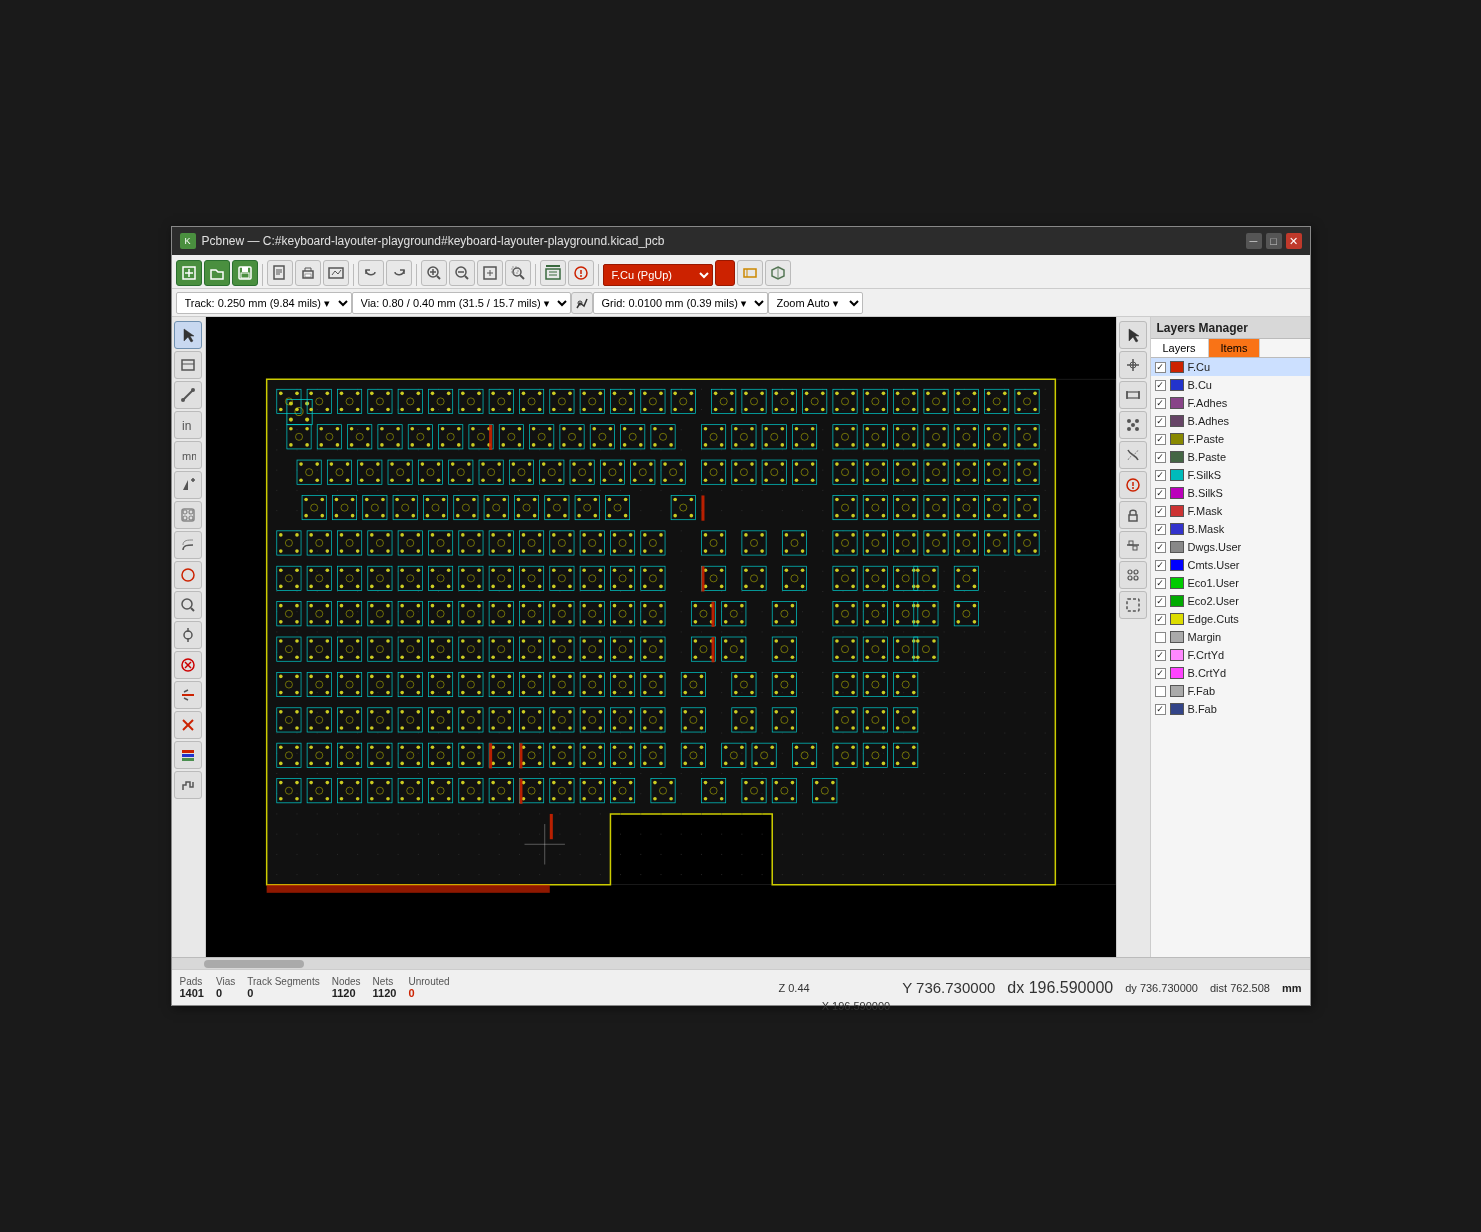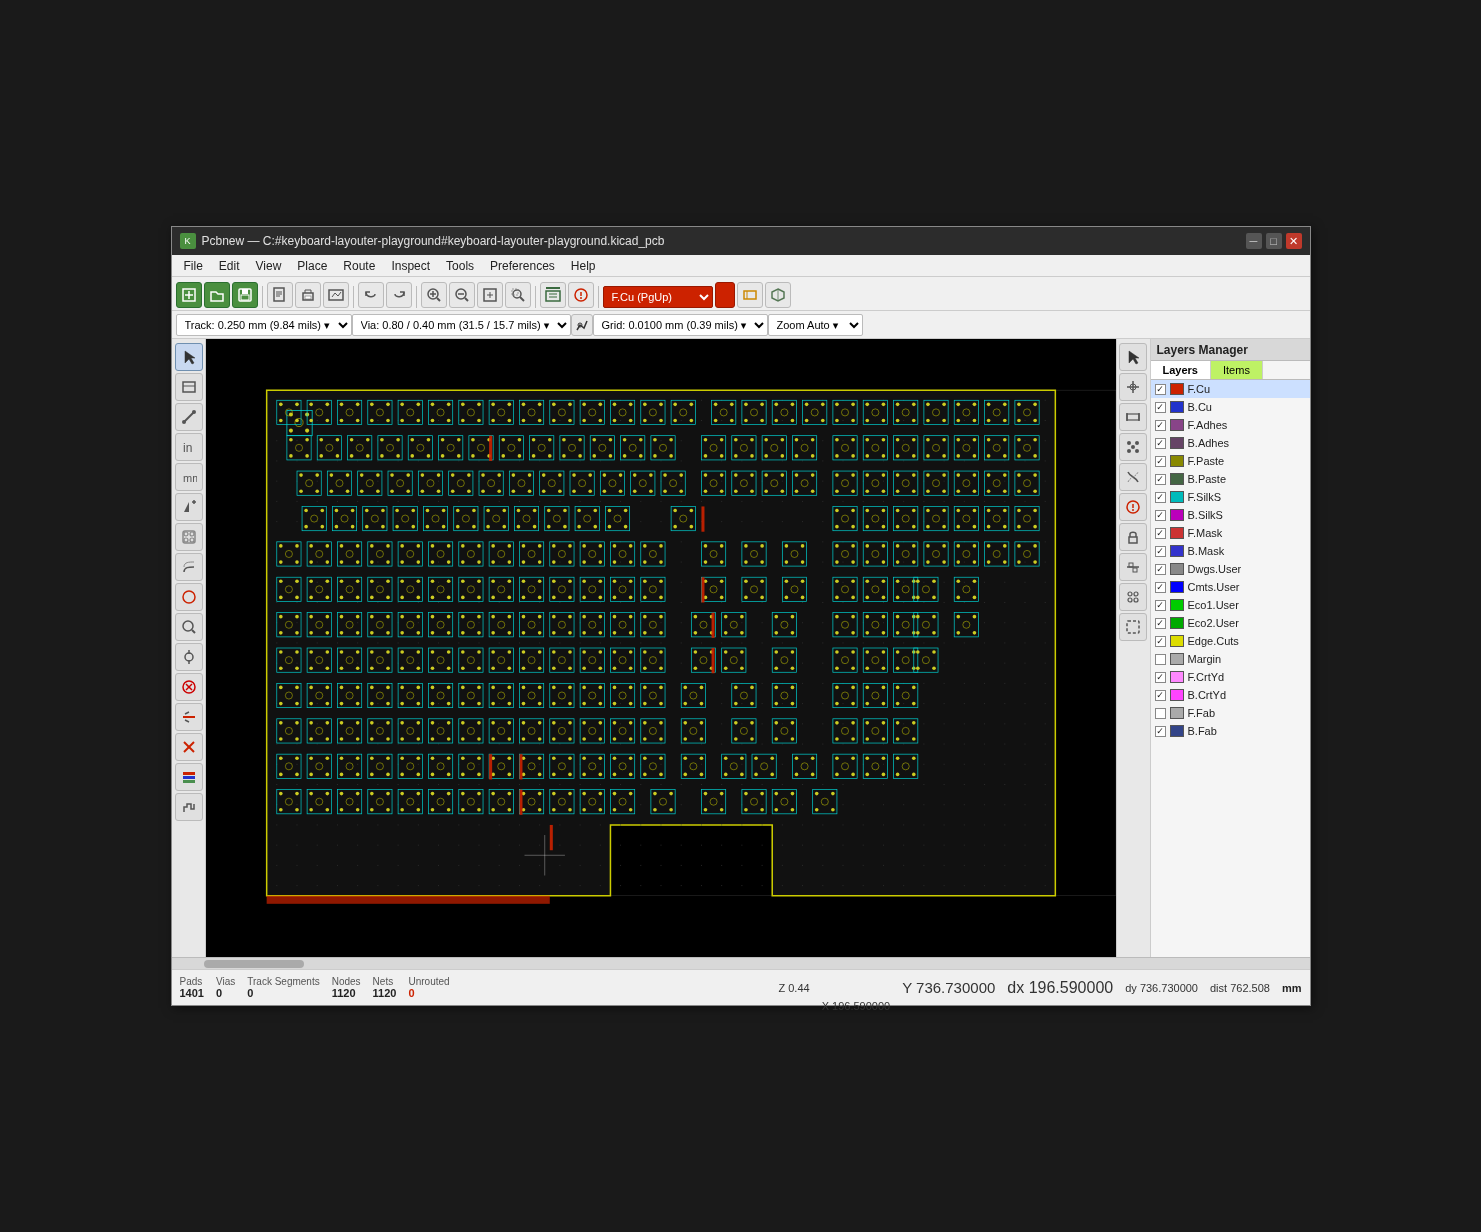--- a/index.html
+++ b/index.html
@@ -151,21 +151,21 @@
       flex: 1;
       display: flex;
       overflow: hidden;
     }
     .left-toolbar {
       width: 34px;
       background: #e8e8e8;
       border-right: 1px solid #ccc;
       display: flex;
       flex-direction: column;
-      align-items: flex-end;
+      align-items: center;
       padding: 4px 2px;
       gap: 2px;
       flex-shrink: 0;
     }
     .lt-btn {
       width: 28px;
       height: 28px;
       border: 1px solid #bbb;
       background: #e0e0e0;
       border-radius: 3px;
@@ -214,25 +214,25 @@
     }
     .lm-tabs {
       display: flex;
       border-bottom: 1px solid #bbb;
     }
     .lm-tab {
       padding: 3px 12px;
       font-size: 11px;
       cursor: pointer;
       border-right: 1px solid #ccc;
-      background: #bef264;
+      background: #f97316;
     }
     .lm-tab.active {
       background: white;
-      font-weight: bold;
+      font-weight: normal;
     }
     .lm-layers {
       flex: 1;
       overflow-y: auto;
     }
     .layer-item {
       display: flex;
       align-items: center;
       height: 18px;
       padding: 0 4px;
@@ -312,31 +312,20 @@
       <div class="title-icon">K</div>
       <span class="title-text">Pcbnew — C:#keyboard-layouter-playground#keyboard-layouter-playground.kicad_pcb</span>
     </div>
     <div class="title-buttons">
       <button class="title-btn btn-min">─</button>
       <button class="title-btn btn-max">□</button>
       <button class="title-btn btn-close">✕</button>
     </div>
   </div>
 
-  <div class="menu-bar">
-    <div class="menu-item">File</div>
-    <div class="menu-item">Edit</div>
-    <div class="menu-item">View</div>
-    <div class="menu-item">Place</div>
-    <div class="menu-item">Route</div>
-    <div class="menu-item">Inspect</div>
-    <div class="menu-item">Tools</div>
-    <div class="menu-item">Preferences</div>
-    <div class="menu-item">Help</div>
-  </div>
 
   <div class="toolbar">
 
     <div class="tb-btn" style="background:#4a8f3f;border-color:#2a6f2f;">
       <svg width="16" height="16">
           <rect x="2" y="2" width="12" height="12" fill="none" stroke="white" stroke-width="1.5"></rect>
           <line x1="8" y1="4" x2="8" y2="12" stroke="white" stroke-width="1.5"></line>
           <line x1="4" y1="8" x2="12" y2="8" stroke="white" stroke-width="1.5"></line>
         </svg>
     </div>

